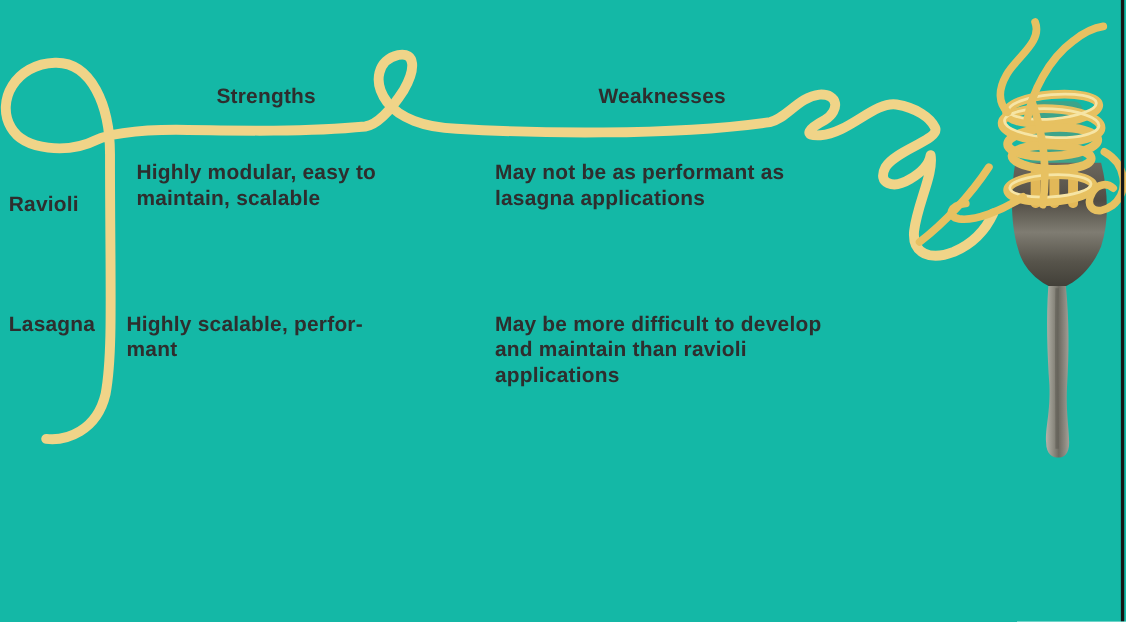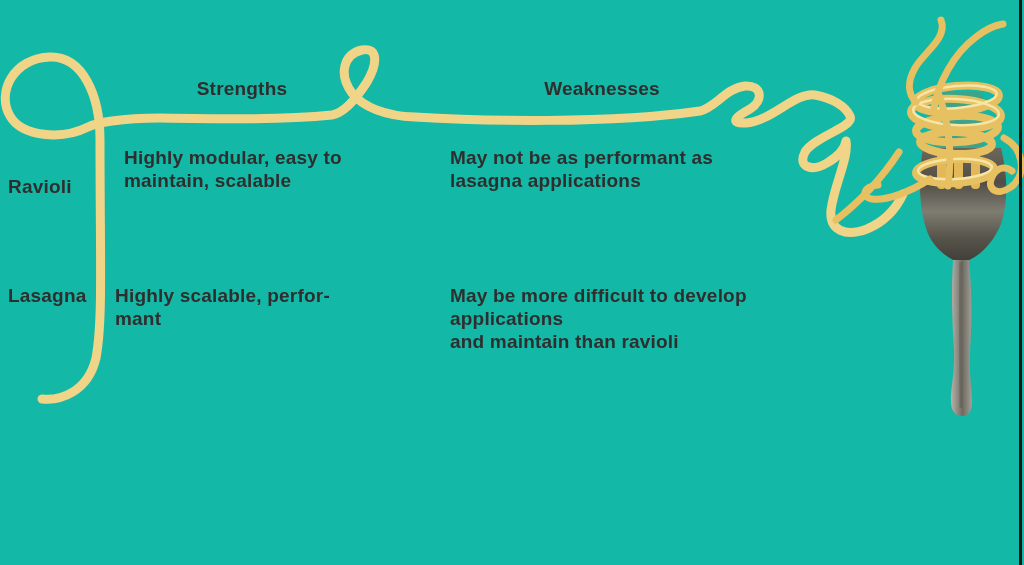--- a/index.html
+++ b/index.html
@@ -119,18 +119,18 @@
     <div>lasagna applications</div>
   </div>
 
   <div class="txt" style="left:8px;top:284px;text-align:center;">Lasagna</div>
   <div class="txt cell" style="left:115px;top:284px;">
     <div>Highly scalable, perfor-</div>
     <div>mant</div>
   </div>
   <div class="txt cell" style="left:450px;top:284px;">
     <div>May be more difficult to develop</div>
+    <div>and maintain than ravioli</div>
     <div>applications</div>
-    <div>and maintain than ravioli</div>
   </div>
 
   <div class="edge-bar" style="left:1019px;"></div>
 </div>
 
 </body></html>

